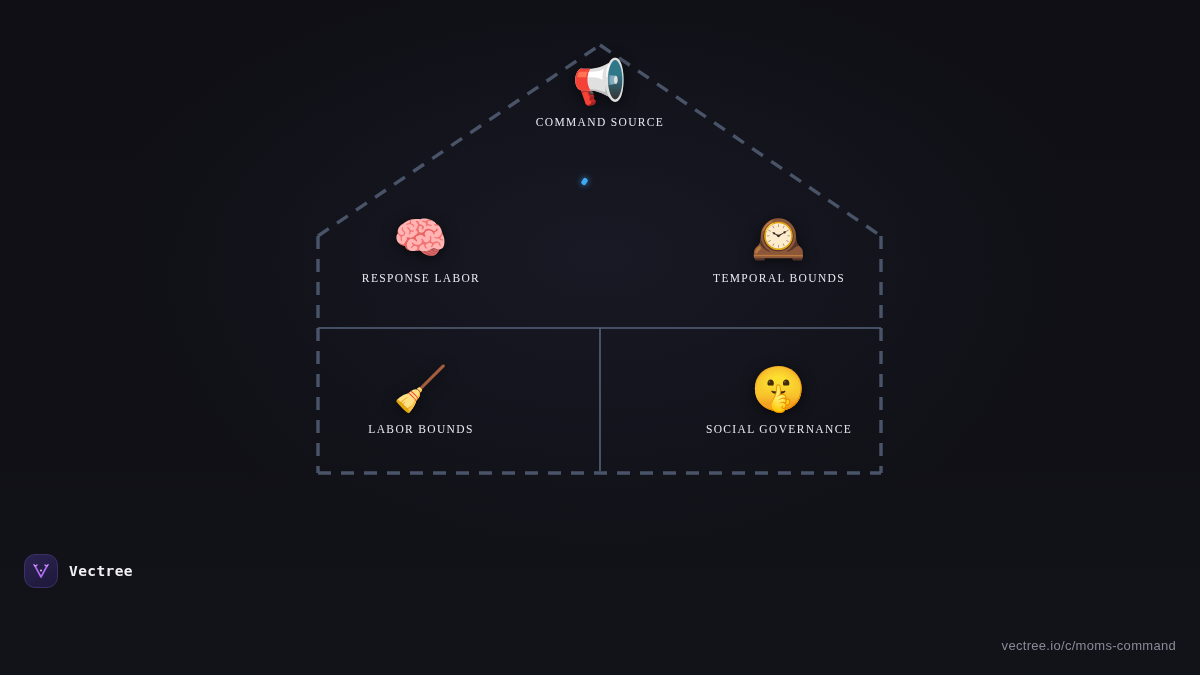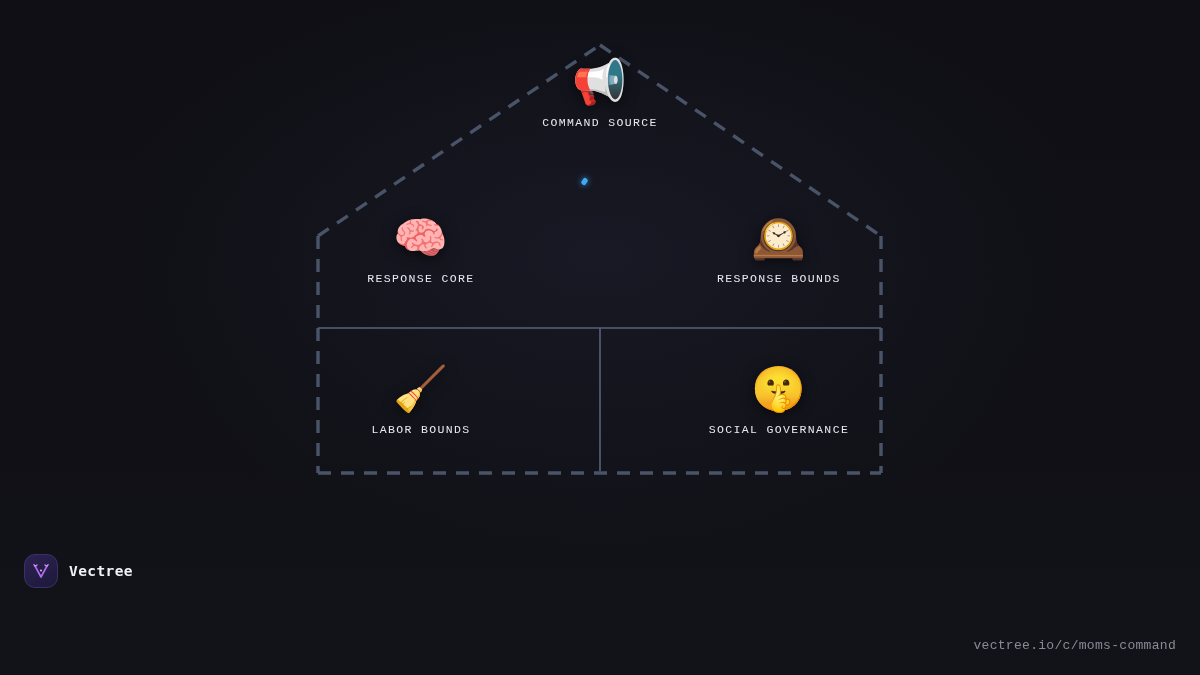--- a/index.html
+++ b/index.html
@@ -59,21 +59,21 @@
     height: 52px;
     display: block;
     filter: drop-shadow(0 3px 7px rgba(0,0,0,0.55));
   }
 
   .node-label {
     margin-top: 8px;
     font-size: 11.5px;
     letter-spacing: 1.35px;
     color: #e9e9f1;
-    font-family: Liberation Mono, monospace;
+    font-family: Liberation Serif, serif;
     white-space: nowrap;
   }
 
   
   #node-0 { left: 600px; top: 56px; }
   #node-1 { left: 421px; top: 212px; }
   #node-2 { left: 779px; top: 212px; }
   #node-3 { left: 421px; top: 363px; }
   #node-4 { left: 779px; top: 363px; }
 
@@ -139,21 +139,21 @@
     white-space: nowrap;
   }
 
   .footer-url {
     position: absolute;
     right: 24px;
     bottom: 22px;
     font-size: 13px;
     letter-spacing: 0.3px;
     color: #8a8a98;
-    font-family: Liberation Mono, monospace;
+    font-family: Liberation Sans, sans-serif;
   }
 </style>
 </head>
 <body>
 
 <div class="bg-glow"></div>
 
 <div class="stage">
 
   <svg class="house-svg" viewBox="0 0 1200 540">
@@ -173,26 +173,26 @@
     <line x1="600" y1="328" x2="600" y2="471" stroke="#55637a" stroke-width="1.6"></line>
   </svg>
 
   <div class="node" id="node-0">
     <span class="node-emoji">📢</span>
     <div class="node-label">COMMAND SOURCE</div>
   </div>
 
   <div class="node" id="node-1">
     <span class="node-emoji">🧠</span>
-    <div class="node-label">RESPONSE CORE</div>
+    <div class="node-label">RESPONSE LABOR</div>
   </div>
 
   <div class="node" id="node-2">
     <span class="node-emoji">🕰️</span>
-    <div class="node-label">RESPONSE BOUNDS</div>
+    <div class="node-label">TEMPORAL BOUNDS</div>
   </div>
 
   <div class="node" id="node-3">
     <span class="node-emoji">🧹</span>
     <div class="node-label">LABOR BOUNDS</div>
   </div>
 
   <div class="node" id="node-4">
     <span class="node-emoji">🤫</span>
     <div class="node-label">SOCIAL GOVERNANCE</div>

